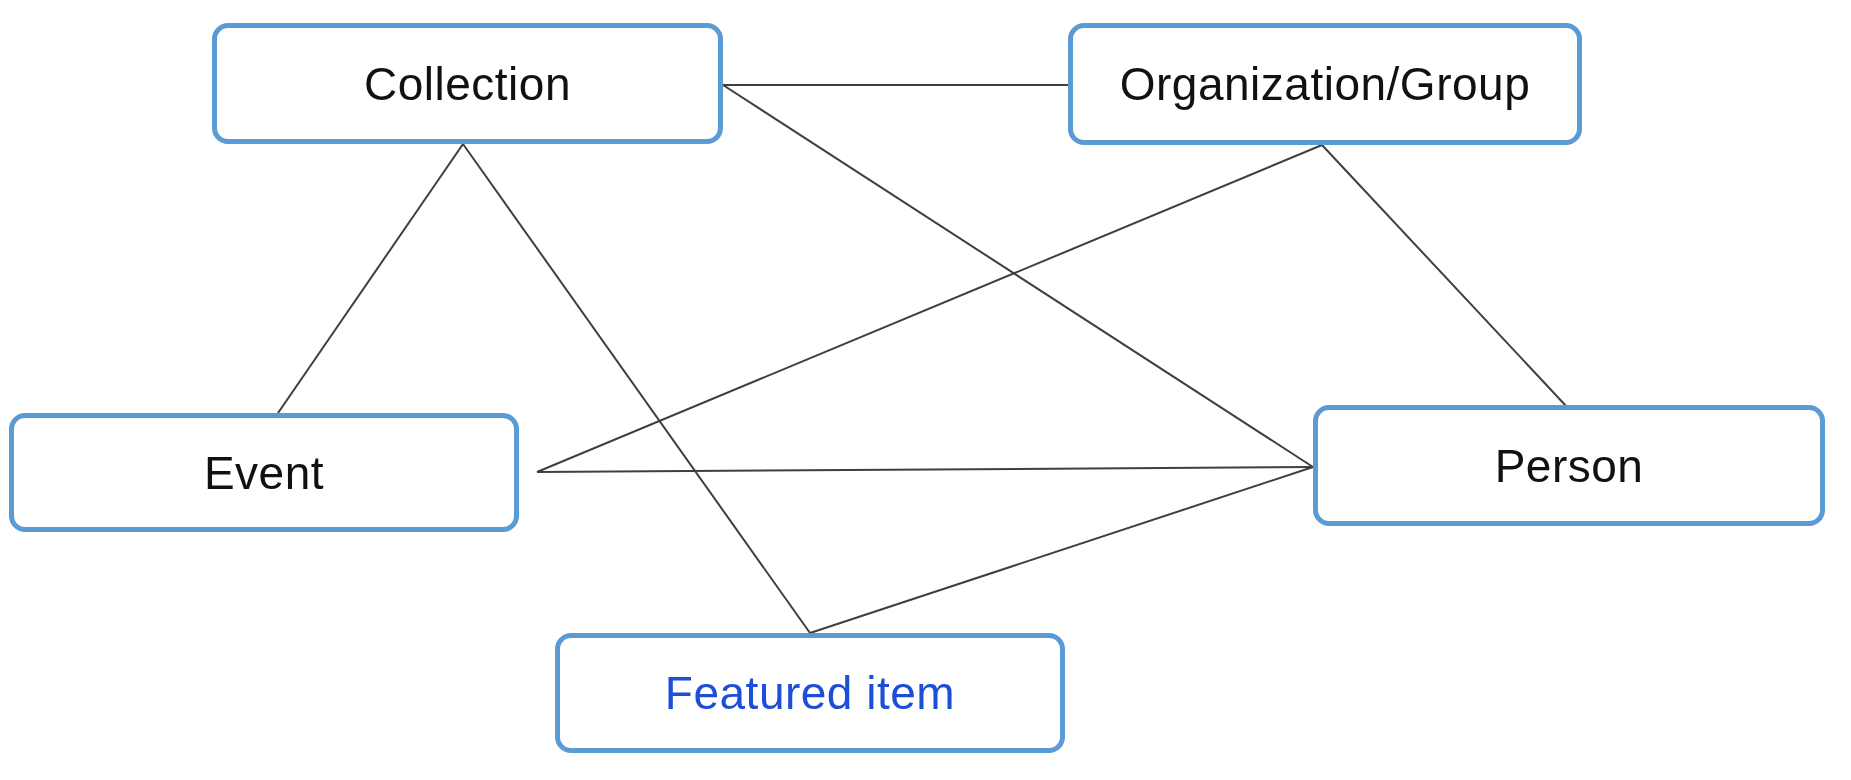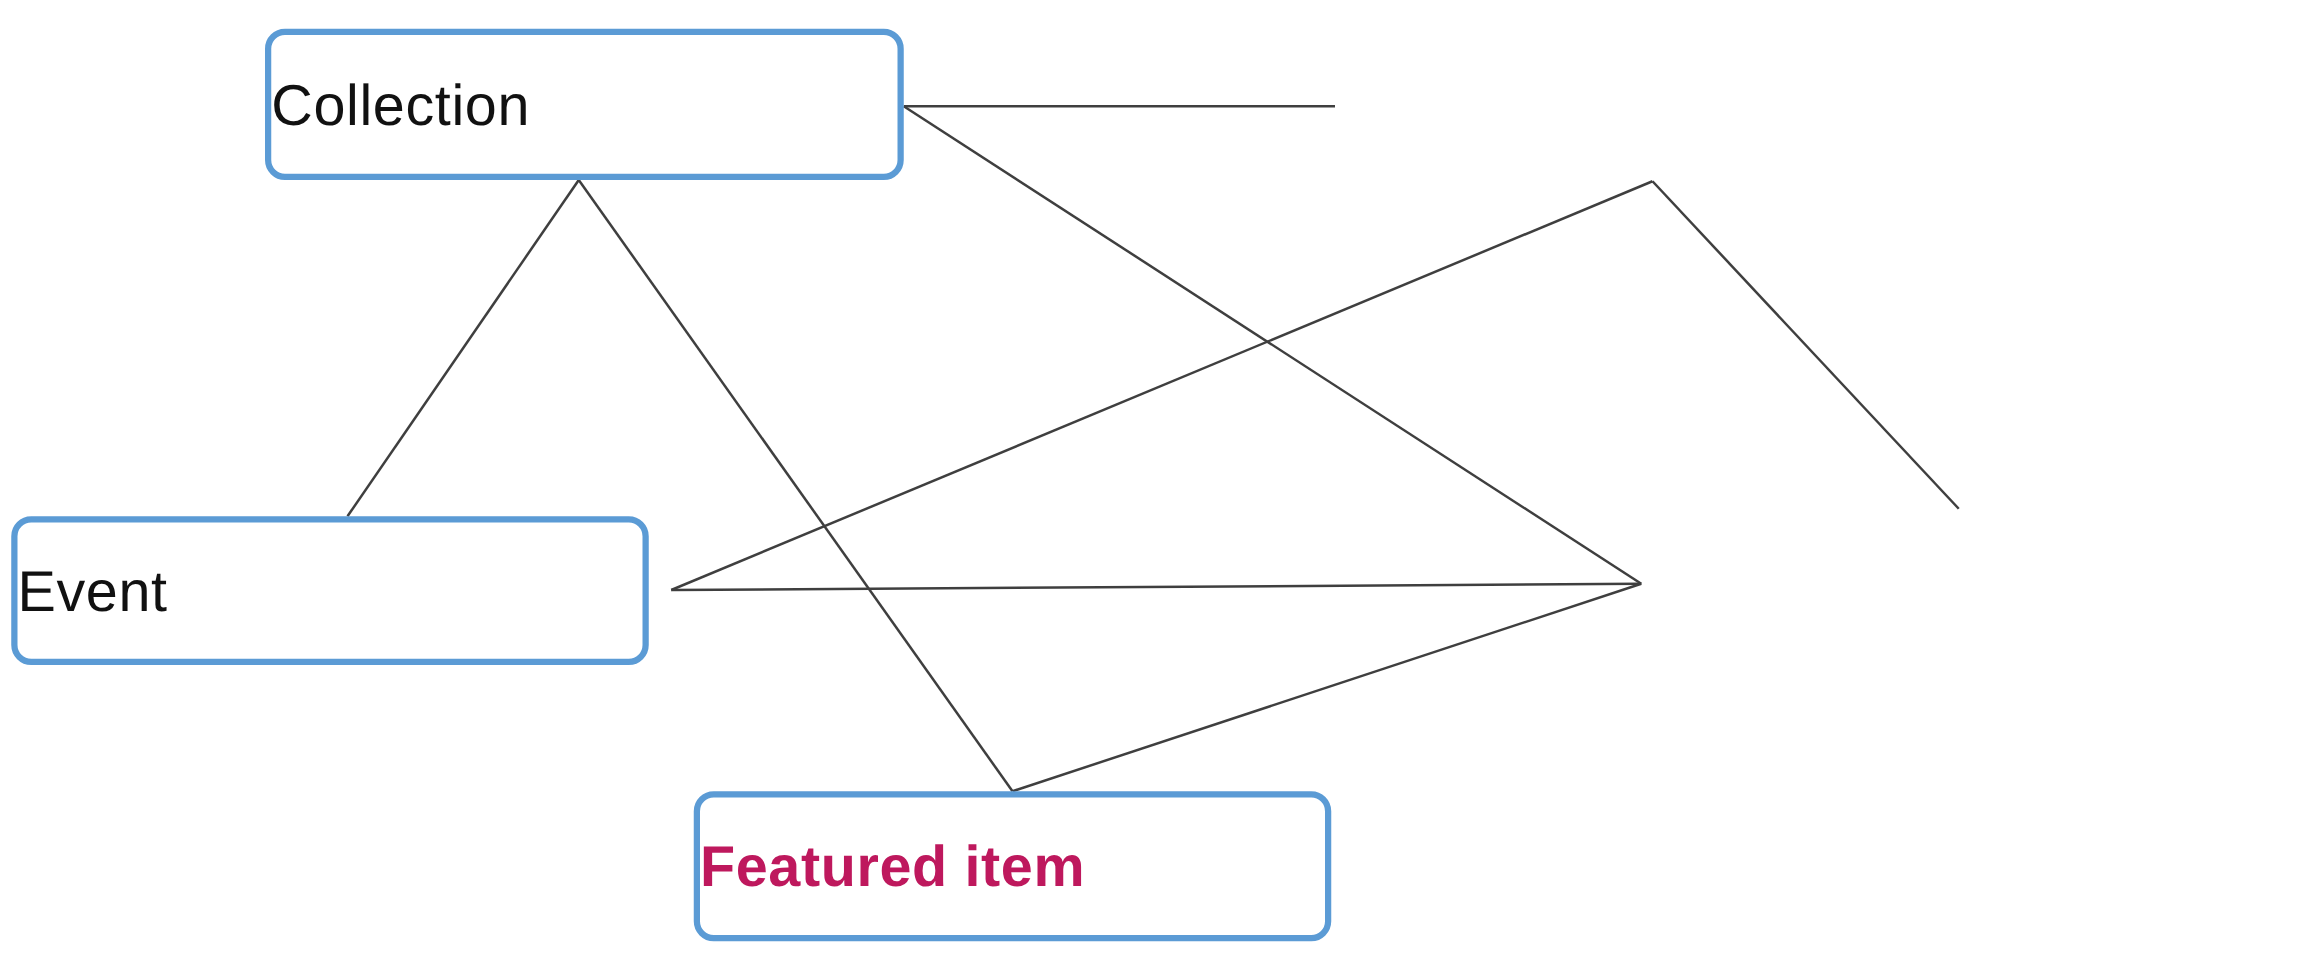--- a/index.html
+++ b/index.html
@@ -17,20 +17,21 @@
     width: 1851px; height: 780px;
   }
   .node {
     position: absolute;
     box-sizing: border-box;
     border: 5px solid #5b9bd5;
     border-radius: 16px;
     background: #ffffff;
     display: flex;
     align-items: center;
+    justify-content: center;
   }
   .node .label {
     font-size: 46px;
     color: #111111;
     white-space: nowrap;
     letter-spacing: 0.5px;
   }
 </style>
 </head>
 <body>
@@ -45,23 +46,29 @@
       <line x1="1322" y1="145" x2="537" y2="472" stroke="#3f3f3f" stroke-width="2"></line>
       <line x1="1322" y1="145" x2="1567" y2="407" stroke="#3f3f3f" stroke-width="2"></line>
       <line x1="537" y1="472" x2="1313" y2="467" stroke="#3f3f3f" stroke-width="2"></line>
       <line x1="810" y1="633" x2="1313" y2="467" stroke="#3f3f3f" stroke-width="2"></line>
     </svg>
 
   <div class="node" style="left: 212px; top: 23px; width: 511px; height: 121px; border-color: rgb(91, 155, 213); background: rgb(255, 255, 255);">
     <span class="label" style="color: rgb(17, 17, 17);">Collection</span>
   </div>
 
+  <div class="node" style="left: 1068px; top: 23px; width: 514px; height: 122px; border-color: rgb(91, 155, 213); background: rgb(255, 255, 255);">
+    <span class="label" style="color: rgb(17, 17, 17);">Organization/Group</span>
+  </div>
 
   <div class="node" style="left: 9px; top: 413px; width: 510px; height: 119px; border-color: rgb(91, 155, 213); background: rgb(255, 255, 255);">
     <span class="label" style="color: rgb(17, 17, 17);">Event</span>
   </div>
 
+  <div class="node" style="left: 1313px; top: 405px; width: 512px; height: 121px; border-color: rgb(91, 155, 213); background: rgb(255, 255, 255);">
+    <span class="label" style="color: rgb(17, 17, 17);">Person</span>
+  </div>
 
   <div class="node" style="left: 555px; top: 633px; width: 510px; height: 120px; border-color: rgb(91, 155, 213); background: rgb(255, 255, 255);">
-    <span class="label" style="color: #be185d; font-weight: bold;">Featured item</span>
+    <span class="label" style="color: #1d4ed8;">Featured item</span>
   </div>
 
 </div>
 
 </body></html>

